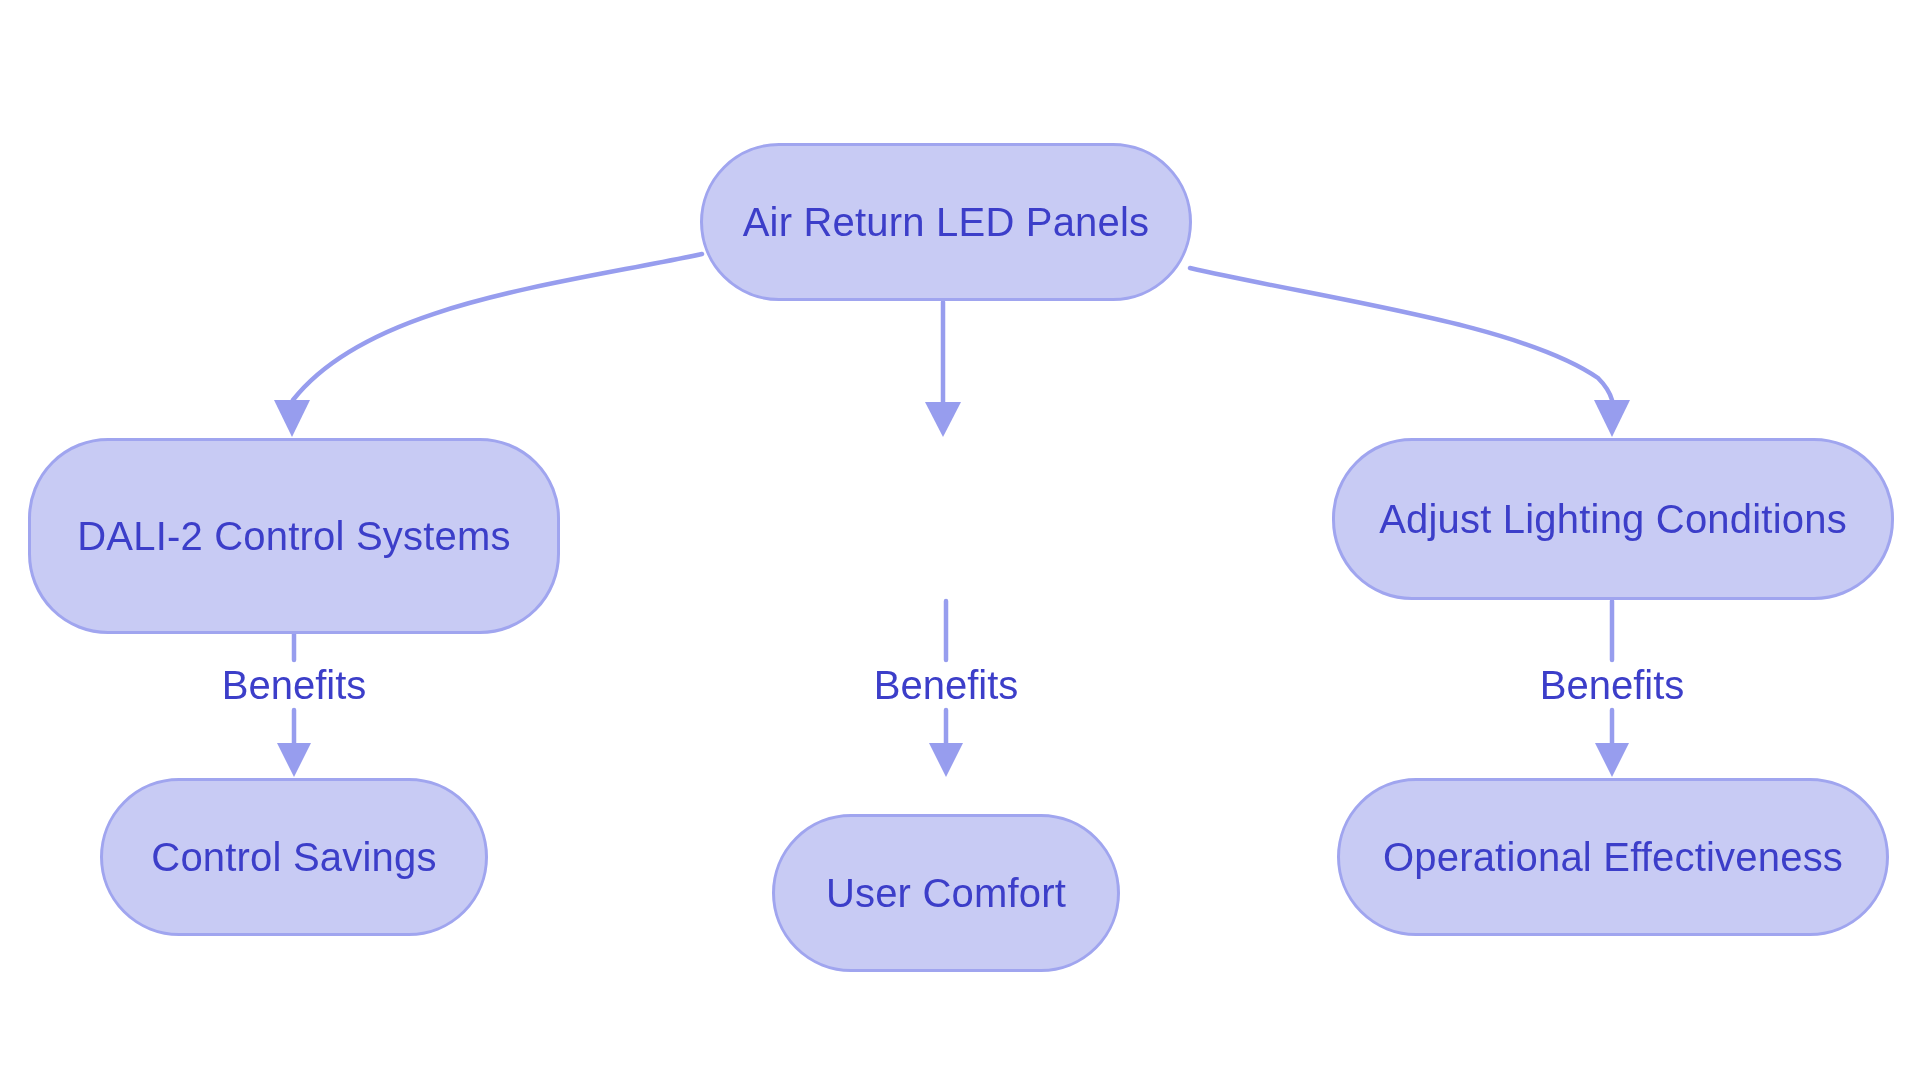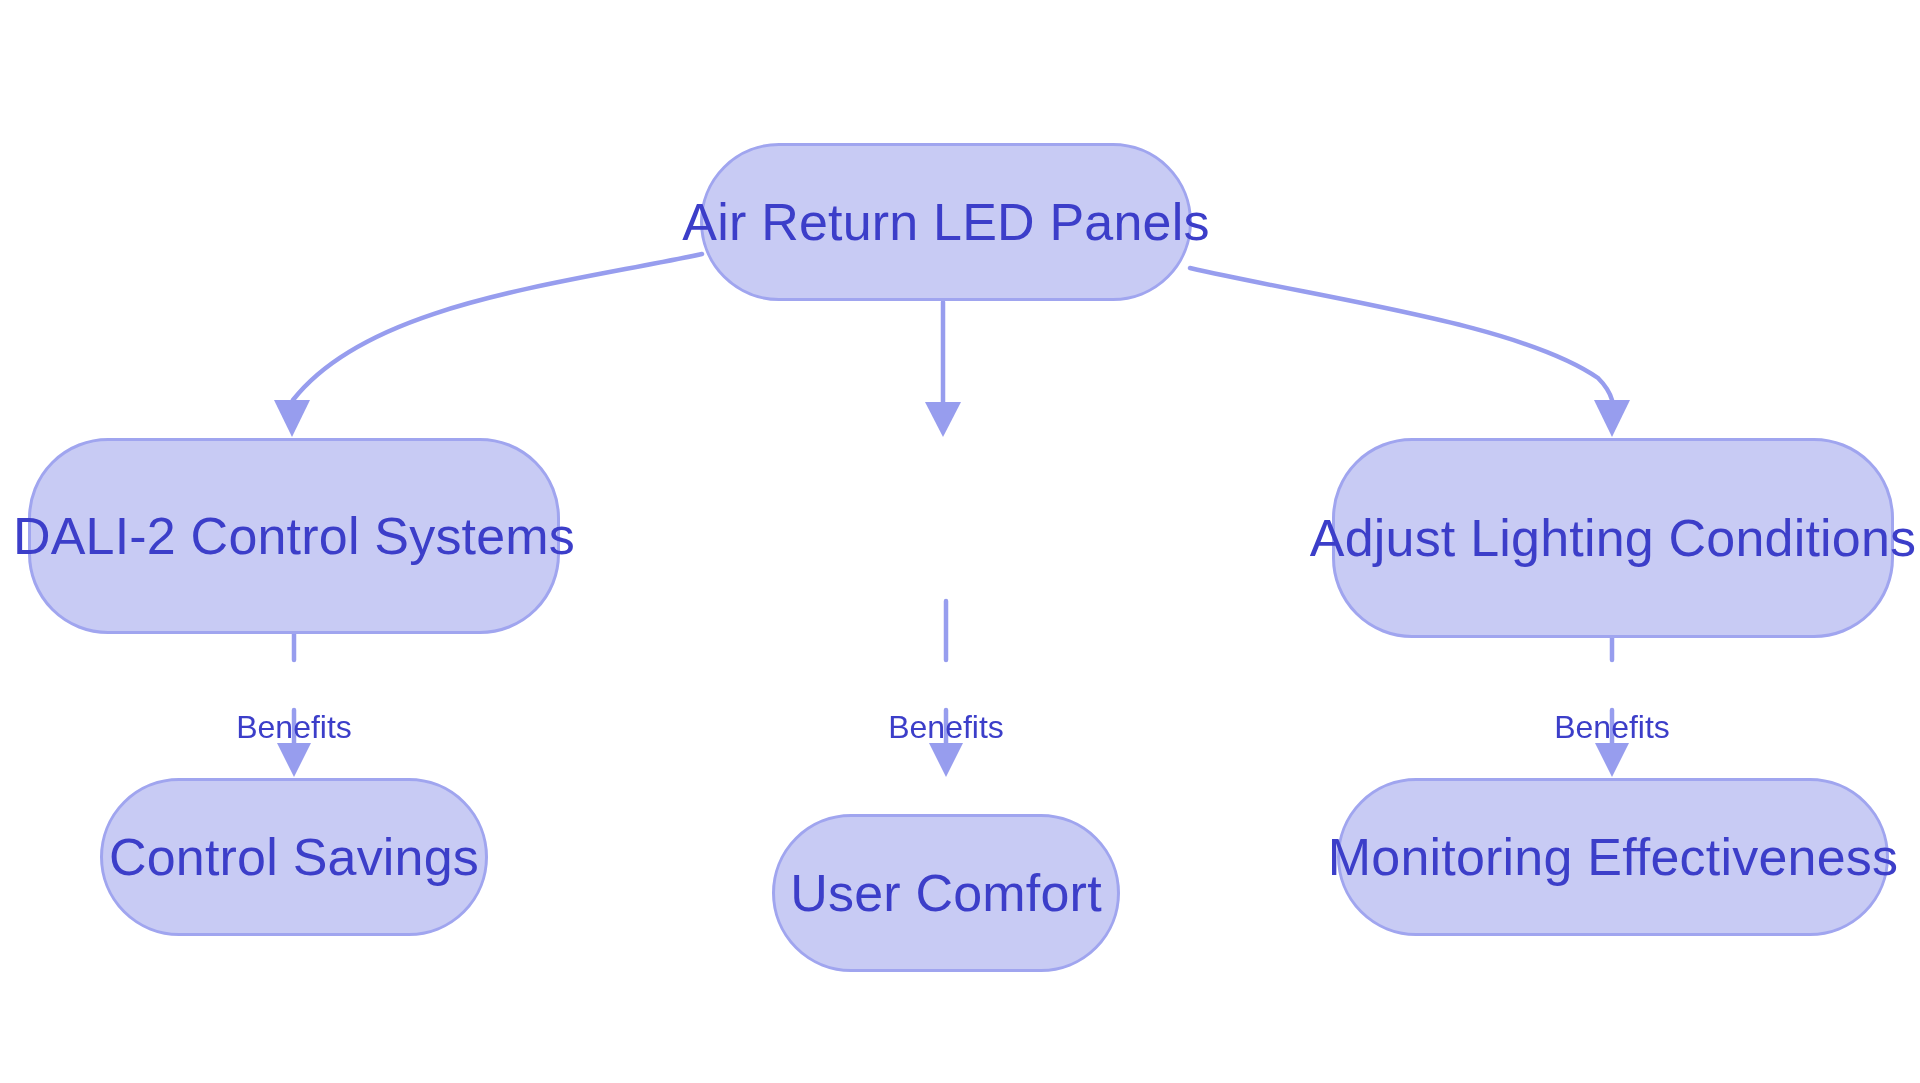--- a/index.html
+++ b/index.html
@@ -36,43 +36,42 @@
   .arrow-head { fill: var(--edge-color); stroke: none; }
   .node {
     position: absolute;
     background: var(--node-fill);
     border: 3px solid var(--node-border);
     border-radius: 80px;
     display: flex;
     align-items: center;
     justify-content: center;
     color: var(--text-color);
-    font-size: 52px;
+    font-size: 40px;
     letter-spacing: 0.2px;
     text-align: center;
     white-space: nowrap;
   }
   .node-root      { left: 700px;  top: 143px; width: 492px; height: 158px; }
   .node-dali      { left: 28px;   top: 438px; width: 532px; height: 196px; }
   .node-monitor   { left: 705px;  top: 438px; width: 487px; height: 160px; }
-  .node-adjust    { left: 1332px; top: 438px; width: 562px; height: 200px; text-align: center; }
+  .node-adjust    { left: 1332px; top: 438px; width: 562px; height: 162px; text-align: center; }
   .node-energy    { left: 100px;  top: 778px; width: 388px; height: 158px; }
   .node-comfort   { left: 772px;  top: 778px; width: 348px; height: 158px; margin-top: 36px; }
   .node-effective { left: 1337px; top: 778px; width: 552px; height: 158px; }
   .edge-label {
     position: absolute;
     top: 662px;
     height: 46px;
     line-height: 46px;
     color: var(--text-color);
-    font-size: 32px;
+    font-size: 40px;
     text-align: center;
     white-space: nowrap;
     transform: translateX(-50%);
-    margin-top: 42px;
   }
   .edge-label-left   { left: 294px; }
   .edge-label-middle { left: 946px; }
   .edge-label-right  { left: 1612px; }
 </style>
 </head>
 <body>
 
 <div class="canvas">
 
@@ -127,20 +126,20 @@
 
   <div class="node node-energy">
     <span>Control Savings</span>
   </div>
 
   <div class="node node-comfort">
     <span>User Comfort</span>
   </div>
 
   <div class="node node-effective">
-    <span>Monitoring Effectiveness</span>
+    <span>Operational Effectiveness</span>
   </div>
 
   <div class="edge-label edge-label-left">Benefits</div>
   <div class="edge-label edge-label-middle">Benefits</div>
   <div class="edge-label edge-label-right">Benefits</div>
 
 </div>
 
 </body></html>

